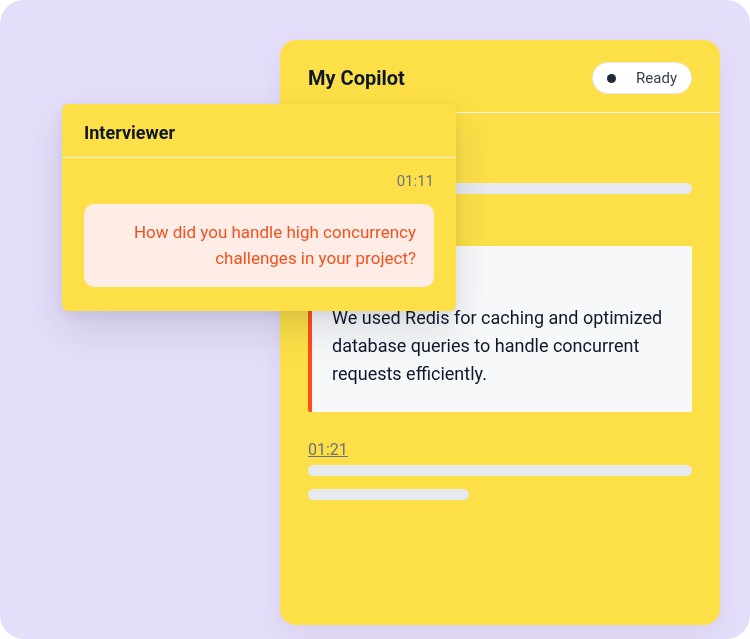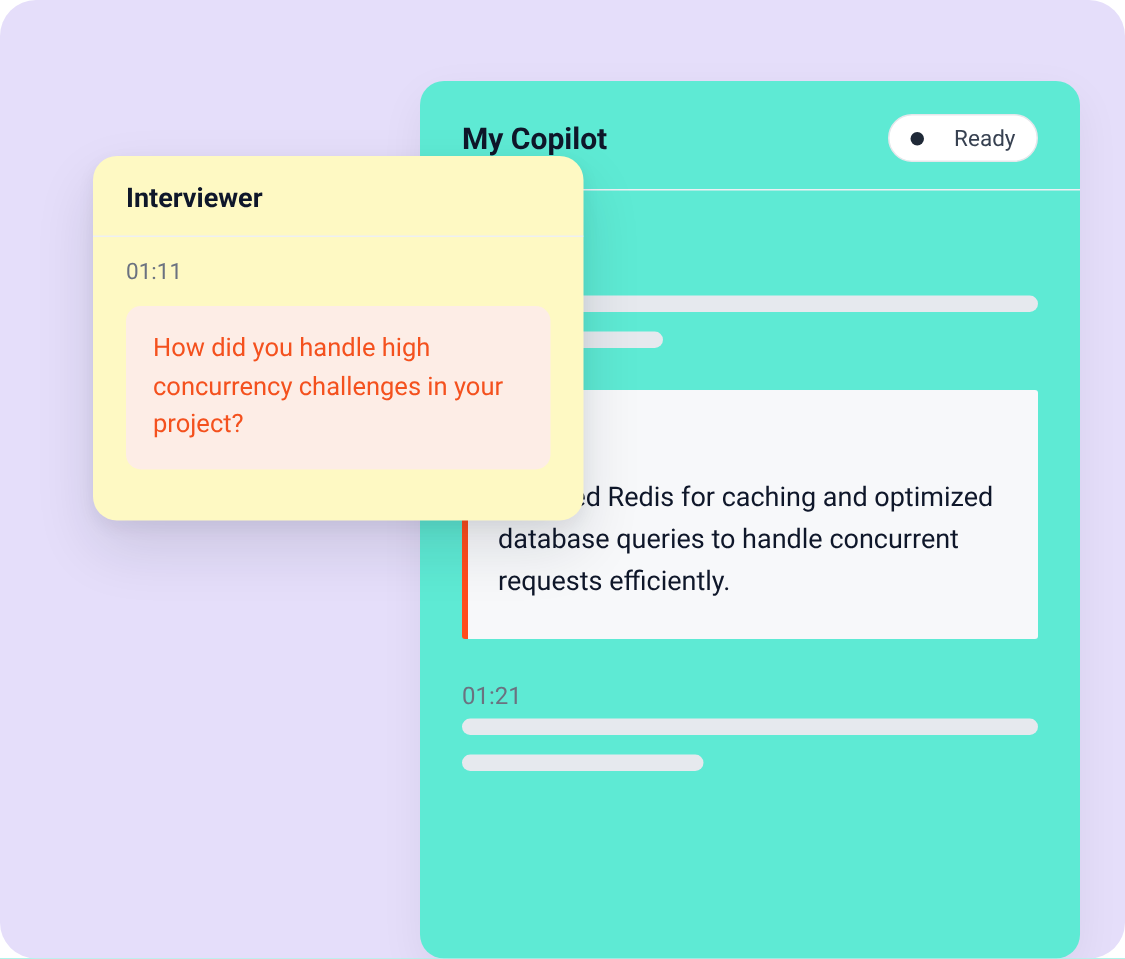--- a/index.html
+++ b/index.html
@@ -17,24 +17,24 @@
     .canvas {
       width: 750px;
       height: 639px;
       background: #E5DEFA;
       border-radius: 24px;
       position: relative;
     }
     .copilot-panel {
       position: absolute;
       left: 280px;
-      top: 54px;
+      top: 40px;
       width: 440px;
       height: 585px;
-      background: #5eead4;
+      background: #fde047;
       border-radius: 16px;
       box-shadow: 0 10px 30px rgba(0,0,0,0.06);
       overflow: hidden;
     }
     .copilot-header {
       display: flex;
       align-items: center;
       justify-content: space-between;
       padding: 22px 28px 18px 28px;
       border-bottom: 1px solid #EEF0F3;
@@ -87,48 +87,50 @@
     .answer-text {
       font-size: 18px;
       line-height: 1.55;
       color: #0F172A;
       font-weight: 400;
     }
     .timestamp-lower {
       font-size: 16px;
       color: #6B7280;
       margin-bottom: 4px;
+      text-decoration: underline;
     }
     .skel-group-2 {
       margin-top: 6px;
     }
     .skel-group-2 .skel-line.w1 { width: 100%; }
     .skel-group-2 .skel-line.w3 { width: 42%; }
 
     .interviewer-panel {
       position: absolute;
       left: 62px;
       top: 104px;
-      width: 327px;
-      background: #fef9c3;
-      border-radius: 16px;
+      width: 394px;
+      background: #fde047;
+      border-radius: 6px;
       box-shadow: 0 18px 40px rgba(15,23,42,0.12), 0 4px 12px rgba(15,23,42,0.06);
       overflow: hidden;
     }
     .interviewer-header {
       padding: 18px 22px 14px 22px;
       border-bottom: 1px solid #EEF0F3;
     }
     .interviewer-title {
       font-size: 18px;
       font-weight: 700;
       color: #0F172A;
     }
     .interviewer-body {
-      padding: 14px 22px 34px 22px;
+      padding: 14px 22px 24px 22px;
+      text-align: right;
     }
     .timestamp-upper {
       font-size: 15px;
       color: #6B7280;
       margin-bottom: 14px;
     }
     .question-bubble {
       background: #FDEDE6;
       border-radius: 10px;
       padding: 16px 18px;

